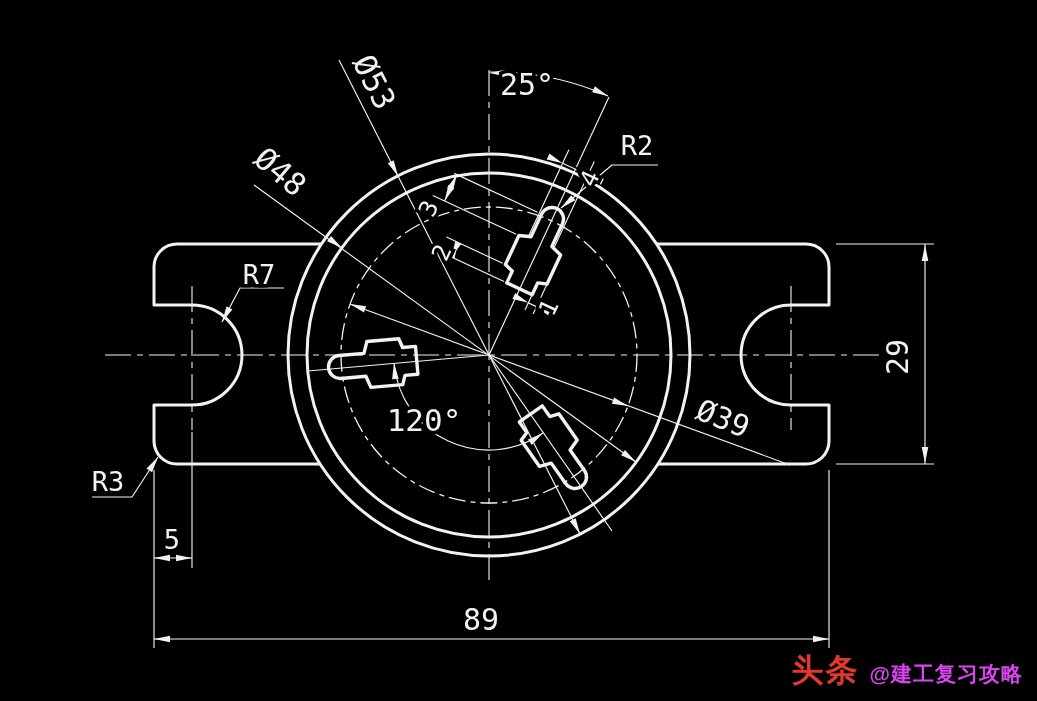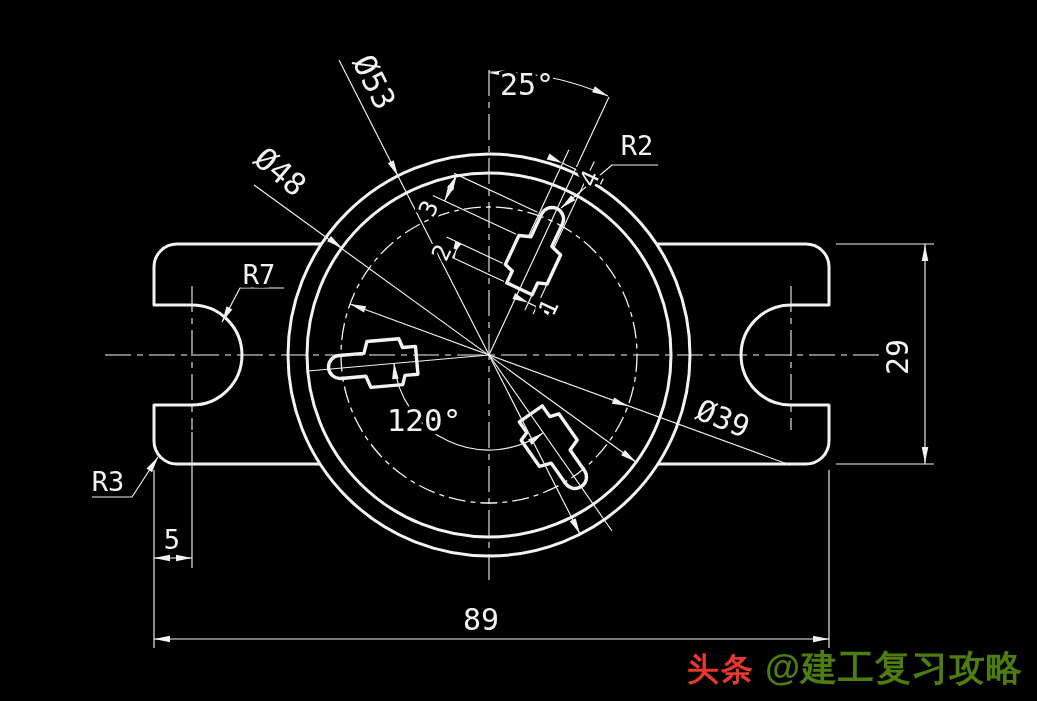--- a/index.html
+++ b/index.html
@@ -12,21 +12,21 @@
   .term{stroke-width:3.4;}
   .thin{stroke-width:1.15;}
   .dashc{stroke-width:1.3;stroke-dasharray:17 5 5 5;}
   .cl{stroke-width:1.1;stroke-dasharray:26 6 6 6;}
   .arr{fill:#f2f2f2;stroke:none;}
   text{fill:#f2f2f2;stroke:none;font-family:"DejaVu Sans Mono","Liberation Mono",monospace;}
   .halo{paint-order:stroke;stroke:#000;stroke-width:7;}
   .watermark{position:absolute;right:14px;bottom:8px;display:flex;align-items:baseline;gap:10px;
              font-family:"Liberation Sans","DejaVu Sans",sans-serif;}
   .wm-brand{color:#e2382d;font-size:32px;font-weight:900;letter-spacing:2px;}
-  .wm-handle{color:#4d7c0f;font-size:36px;font-weight:700;letter-spacing:1px;}
+  .wm-handle{color:#d946ef;font-size:21px;font-weight:700;letter-spacing:1px;}
 </style>
 </head>
 <body>
 
 <div class="stage">
 <svg width="1037" height="701" viewBox="0 0 1037 701">
   <defs>
     <path id="arr" d="M0,0 L-16,-3.3 L-16,3.3 Z"></path>
     <path id="termShape" d="M25,-11.5 L0,-11.5 A11.5,11.5 0 0 0 0,11.5 L25,11.5 L29,23 L61,23 L64,14 L77,14 L77,-14 L64,-14 L61,-23 L29,-23 Z"></path>
   </defs>

